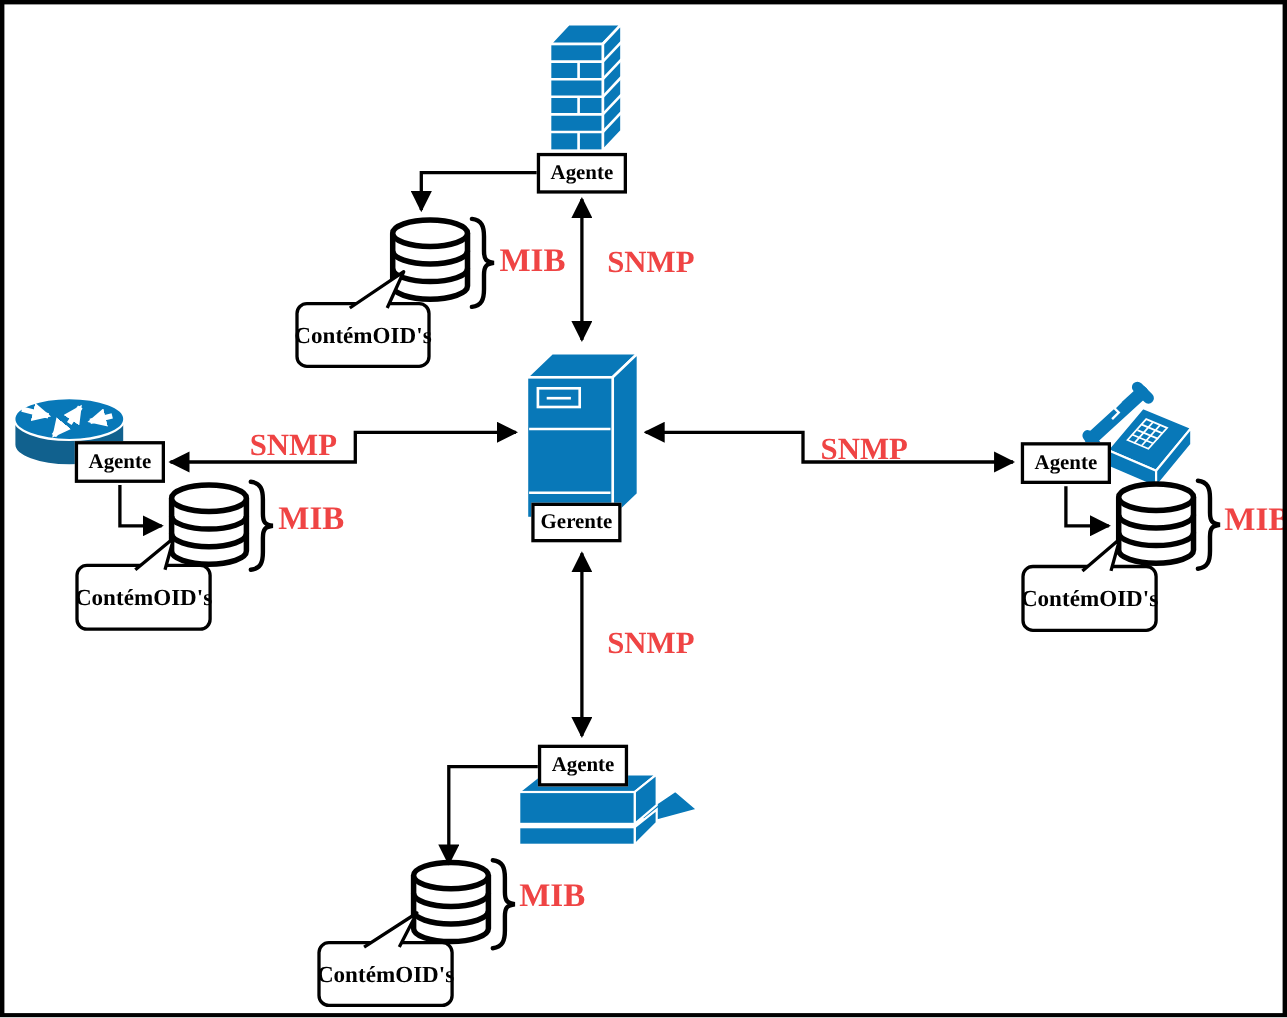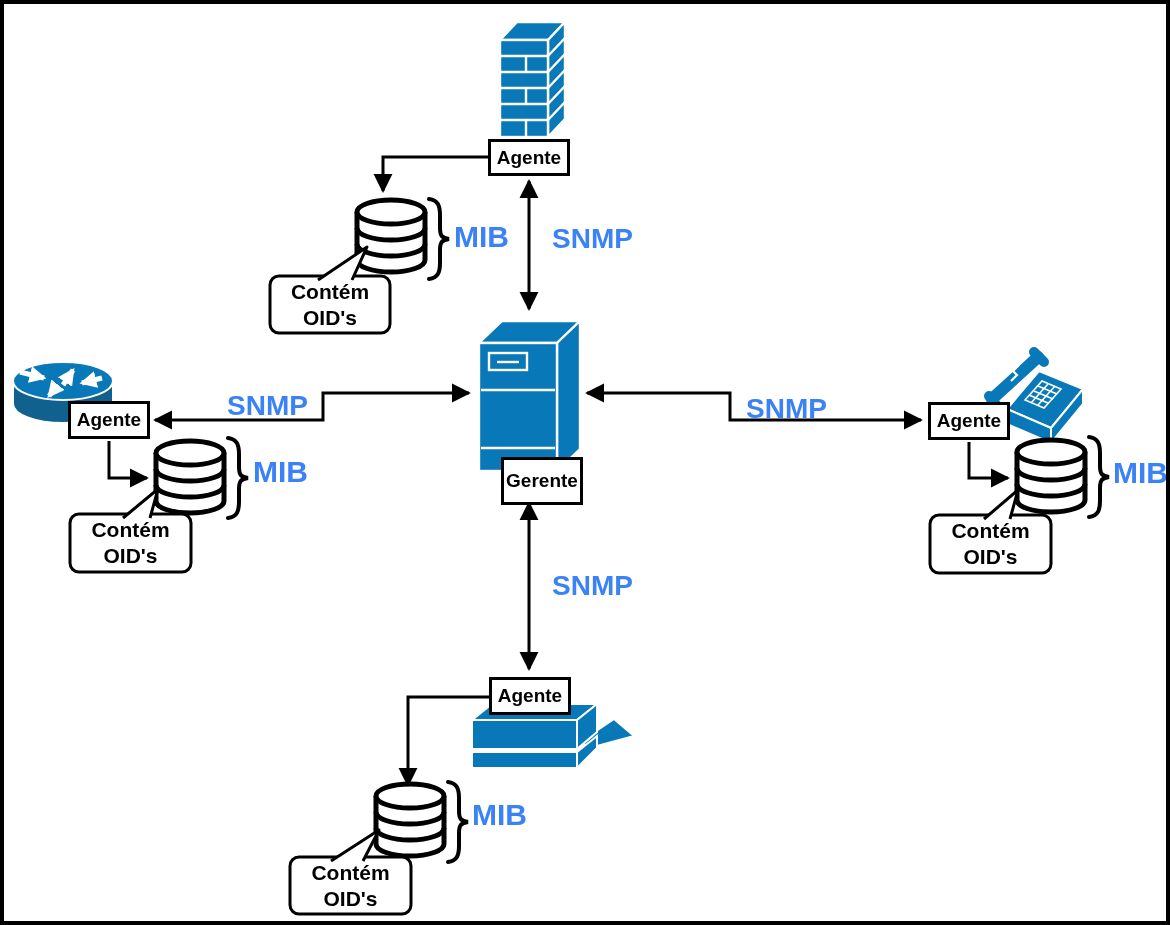--- a/index.html
+++ b/index.html
@@ -1,29 +1,29 @@
 <!DOCTYPE html>
 <html><head>
 <meta charset="utf-8">
 <style>
   html,body{margin:0;padding:0;background:#e8e8e8;}
   #stage{
     position:relative;width:1170px;height:925px;background:#fff;overflow:hidden;
-    font-family:Liberation Sans, sans-serif;
+    font-family:Liberation Serif, serif;
   }
   .frame{position:absolute;inset:0;border:4px solid #000;pointer-events:none;z-index:30;}
   #canvas{position:absolute;left:0;top:0;}
-  .txt{position:absolute;color:#3b82f6;font-weight:bold;white-space:nowrap;z-index:20;}
+  .txt{position:absolute;color:#ef4444;font-weight:bold;white-space:nowrap;z-index:20;}
   .nodebox{
     position:absolute;background:#fff;border:3px solid #000;box-sizing:border-box;
     display:flex;align-items:center;justify-content:center;
     font-weight:bold;font-size:19px;color:#000;z-index:20;
   }
   .callout-txt{
-    position:absolute;display:flex;flex-direction:column;align-items:center;justify-content:center;
+    position:absolute;display:flex;flex-direction:row;align-items:center;justify-content:center;
     font-weight:bold;font-size:21px;line-height:26px;color:#000;text-align:center;z-index:20;
   }
   .mib{font-size:30px;line-height:30px;}
   .snmp{font-size:28px;line-height:28px;text-align:center;}
 </style>
 </head>
 <body>
 
 <div id="stage">
   <div class="frame"></div>
@@ -145,21 +145,21 @@
     <g fill="#fff" stroke="#000" stroke-width="3">
       <rect x="290" y="857" width="121" height="57" rx="9"></rect>
       <path d="M331,861 L379,830 L363,861" stroke-linejoin="round"></path>
     </g>
   </svg>
 
   <div class="nodebox" style="left:488px;top:139px;width:82px;height:37px;">Agente</div>
   <div class="nodebox" style="left:68px;top:401px;width:82px;height:38px;">Agente</div>
   <div class="nodebox" style="left:928px;top:402px;width:82px;height:38px;">Agente</div>
   <div class="nodebox" style="left:489px;top:677px;width:82px;height:38px;">Agente</div>
-  <div class="nodebox" style="left:501px;top:457px;width:82px;height:48px;">Gerente</div>
+  <div class="nodebox" style="left:483px;top:457px;width:82px;height:36px;">Gerente</div>
 
   <div class="callout-txt" style="left:270px;top:276px;width:120px;height:57px;">
     <span>Contém</span>
     <span>OID's</span>
   </div>
   <div class="callout-txt" style="left:70px;top:514px;width:121px;height:58px;">
     <span>Contém</span>
     <span>OID's</span>
   </div>
   <div class="callout-txt" style="left:930px;top:515px;width:121px;height:58px;">

